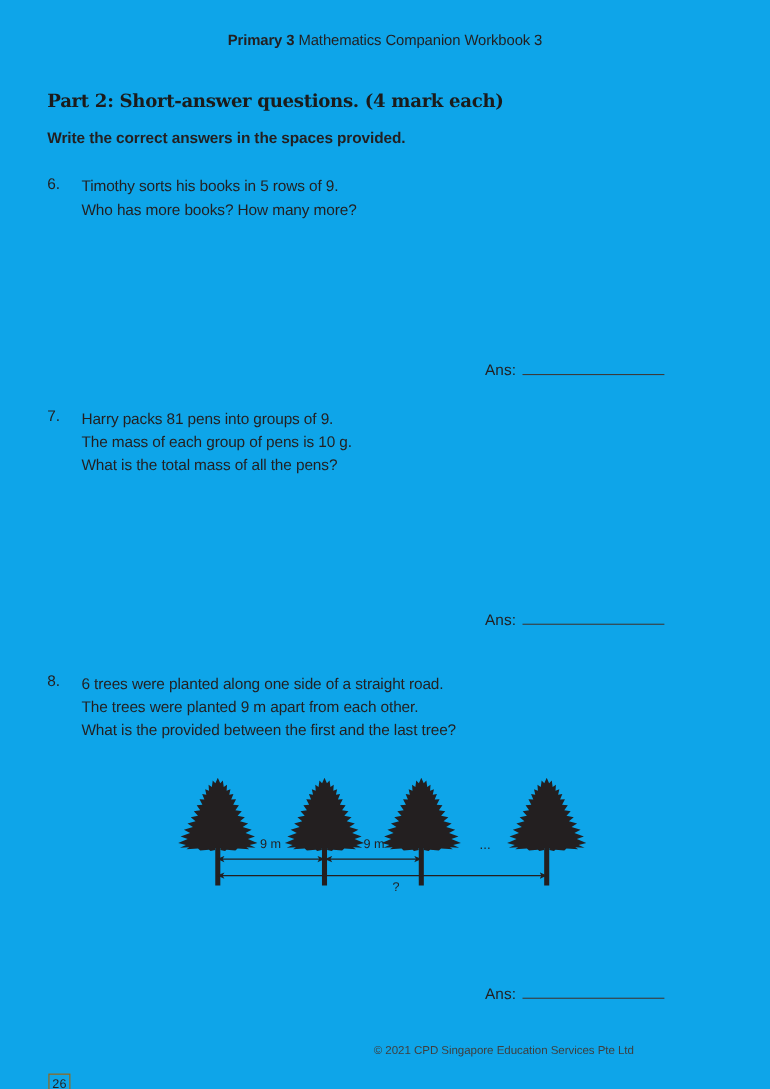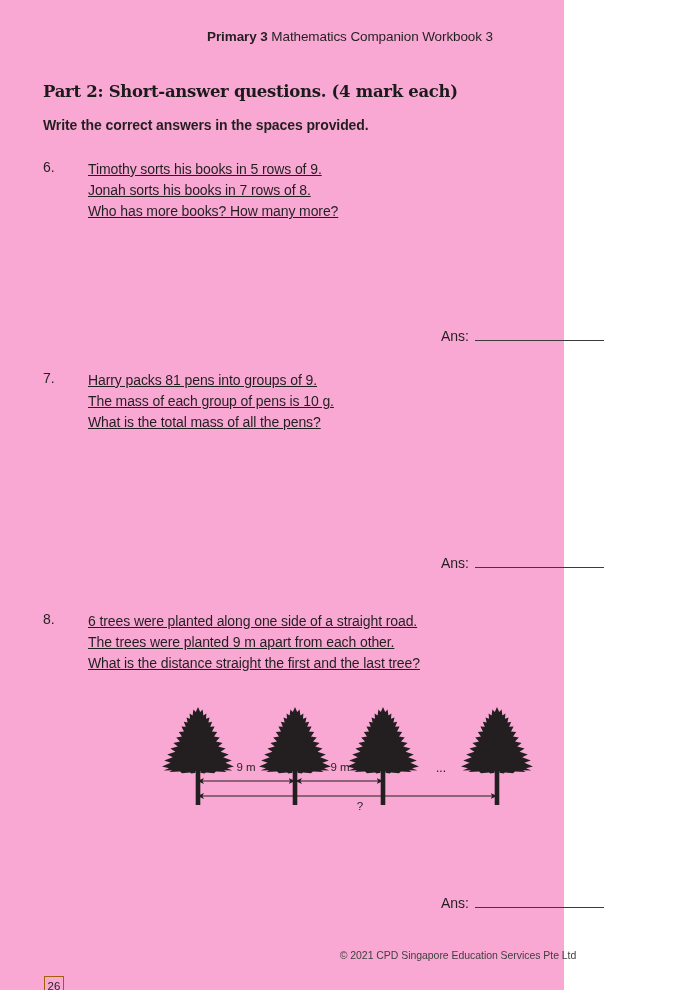--- a/index.html
+++ b/index.html
@@ -11,23 +11,23 @@
     width: 700px;
     height: 990px;
     font-family: "Liberation Sans", sans-serif;
     color: #231f20;
     position: relative;
     overflow: hidden;
   }
 
   .page {
     position: relative;
-    width: 564px;
+    width: 700px;
     height: 990px;
-    background: #f9a8d4;
+    background: #0ea5e9;
   }
 
   
   .running-header {
     position: absolute;
     top: 29px;
     left: 0;
     width: 700px;
     text-align: center;
     font-size: 13.5px;
@@ -71,22 +71,21 @@
   }
   .q-num {
     position: absolute;
     left: 0;
     top: 0;
     width: 28px;
     font-size: 14px;
     color: #231f20;
   }
   .q-body {
-    margin-left: 45px;
-    text-decoration: underline;
+    margin-left: 31px;
   }
   .q-line {
     font-size: 14px;
     line-height: 21px;
     letter-spacing: -0.1px;
     color: #231f20;
     white-space: nowrap;
   }
 
   #question-6 { top: 159px; }
@@ -167,21 +166,20 @@
     <span class="hdr-bold">Primary 3</span><span> Mathematics Companion Workbook 3</span>
   </div>
 
   <div class="part-heading">Part 2: Short-answer questions. (4 mark each)</div>
   <div class="instruction">Write the correct answers in the spaces provided.</div>
 
   <div class="question" id="question-6">
     <div class="q-num">6.</div>
     <div class="q-body">
       <div class="q-line">Timothy sorts his books in 5 rows of 9.</div>
-      <div class="q-line">Jonah sorts his books in 7 rows of 8.</div>
       <div class="q-line">Who has more books? How many more?</div>
     </div>
   </div>
 
   <div class="answer-line" id="answer-6">
     <span class="answer-label">Ans:</span>
     <span class="answer-rule"></span>
   </div>
 
   <div class="question" id="question-7">
@@ -196,21 +194,21 @@
   <div class="answer-line" id="answer-7">
     <span class="answer-label">Ans:</span>
     <span class="answer-rule"></span>
   </div>
 
   <div class="question" id="question-8">
     <div class="q-num">8.</div>
     <div class="q-body">
       <div class="q-line">6 trees were planted along one side of a straight road.</div>
       <div class="q-line">The trees were planted 9 m apart from each other.</div>
-      <div class="q-line">What is the distance straight the first and the last tree?</div>
+      <div class="q-line">What is the provided between the first and the last tree?</div>
     </div>
   </div>
 
   <div class="tree-figure">
     <svg width="400" height="145" viewBox="0 0 400 145" xmlns="http://www.w3.org/2000/svg">
       <defs>
 
         <g id="conifer">
           <path fill="#231f20" d="
             M 0,-62

